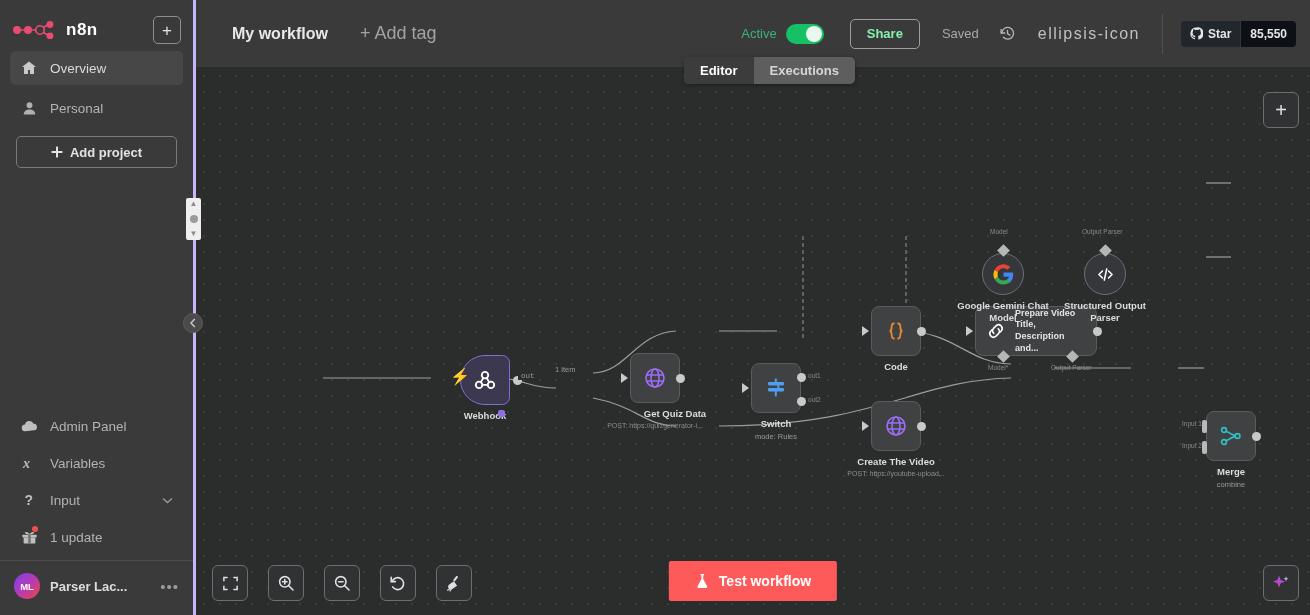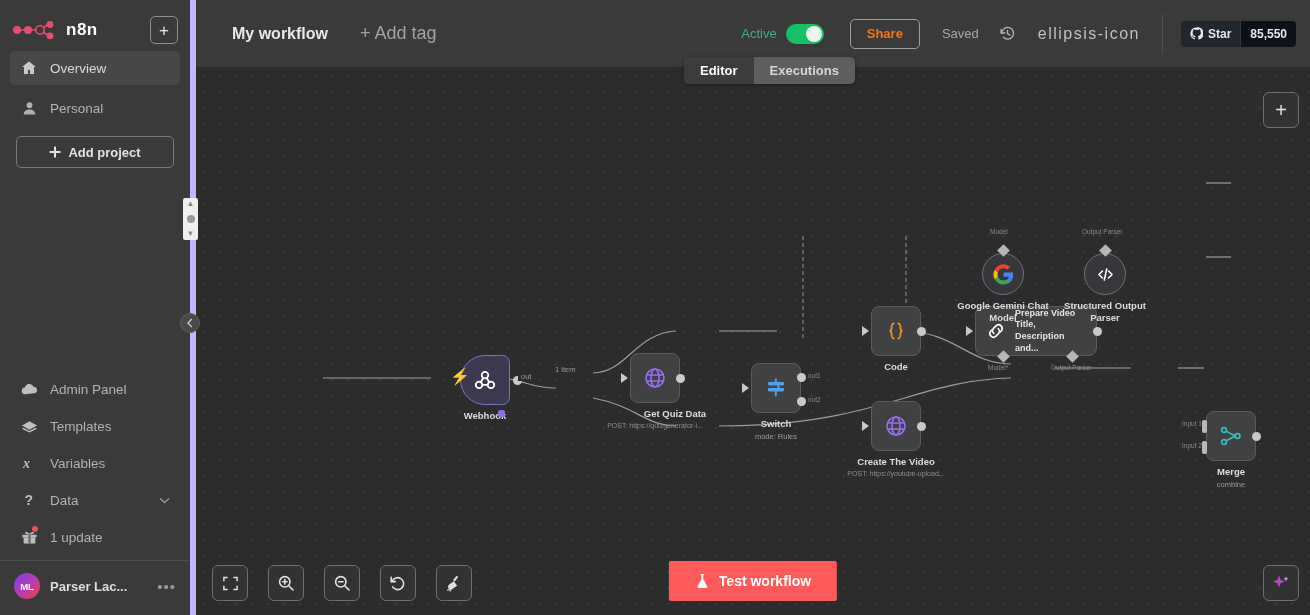--- a/index.html
+++ b/index.html
@@ -8,21 +8,21 @@
     background: #2d2e2e;
     font-family: "Liberation Sans", sans-serif;
     overflow: hidden;
   }
   #app { position: relative; width: 1310px; height: 615px; display: flex; }
 
   
   #sidebar {
     width: 196px; height: 615px;
     background: #3a3a3a;
-    border-right: 6px solid #c4b5fd;
+    border-right: 3px solid #c4b5fd;
     display: flex; flex-direction: column;
     position: relative; flex: 0 0 196px;
   }
   .sb-top { padding: 16px 12px 4px 12px; display: flex; align-items: center; justify-content: space-between; }
   .brand { display: flex; align-items: center; gap: 8px; }
   .brand-name { color: #fff; font-size: 17px; font-weight: 700; letter-spacing: .5px; }
   .plus-box {
     width: 28px; height: 28px; border: 1px solid #8e8e8e; border-radius: 5px;
     display: flex; align-items: center; justify-content: center; color: #e6e6e6; font-size: 17px; line-height: 1;
   }
@@ -76,21 +76,21 @@
   .wf-title { color: #e8e8e8; font-size: 16px; font-weight: 700; }
   .add-tag { color: #a3a3a3; font-size: 18px; margin-left: 32px; cursor: pointer; }
   .tb-spacer { flex: 1 1 auto; }
   .active-label { color: #3bb37a; font-size: 13px; margin-right: 9px; }
   .toggle {
     width: 38px; height: 20px; border-radius: 10px; background: #16c064; position: relative;
   }
   .toggle .knob { position: absolute; right: 2px; top: 2px; width: 16px; height: 16px; border-radius: 50%; background: #e9f7ef; }
   .share-btn {
     margin-left: 26px; border: 1px solid #9e9e9e; border-radius: 5px; height: 30px;
-    display: flex; align-items: center; padding: 0 16px; color: #f97316; font-size: 13px; font-weight: 600;
+    display: flex; align-items: center; padding: 0 16px; color: #86efac; font-size: 13px; font-weight: 600;
   }
   .saved-txt { margin-left: 22px; color: #a8a8a8; font-size: 13px; }
   .hist-ico { margin-left: 20px; color: #b6b6b6; font-size: 14px; }
   .more-ico { margin-left: 22px; color: #c0c0c0; font-size: 16px; letter-spacing: 1.5px; }
   .tb-sep { width: 1px; height: 40px; background: #4f4f4f; margin-left: 22px; }
   .ghbtn { display: flex; margin-left: 18px; height: 26px; border-radius: 4px; overflow: hidden; }
   .ghbtn .gl { background: #22272e; color: #e6e6e6; font-size: 12px; font-weight: 700; display: flex; align-items: center; gap: 5px; padding: 0 9px; }
   .ghbtn .gr { background: #0d1117; color: #e6e6e6; font-size: 12px; font-weight: 700; display: flex; align-items: center; padding: 0 9px; border-left: 1px solid #30363d; }
 
   
@@ -229,46 +229,37 @@
 
       <div class="sb-item">
         <span class="sb-ico">
           <svg width="17" height="14" viewBox="0 0 18 14" fill="#bfbfbf">
               <path d="M4.6 12.5a3.6 3.6 0 0 1-.4-7.2 4.8 4.8 0 0 1 9.1-.6 3.4 3.4 0 0 1 .3 6.8z"></path>
             </svg>
         </span>
         <span>Admin Panel</span>
       </div>
 
-      <div class="sb-item">
-        <span class="sb-ico">
-          <svg width="17" height="14" viewBox="0 0 18 14" fill="#bfbfbf">
-              <path d="M1 6.5 9 2l8 4.5-8 4.5z"></path>
-              <path d="M1 9.8 9 14l8-4.2-1.6-.9L9 12.3 2.6 8.9z"></path>
-            </svg>
-        </span>
-        <span>Templates</span>
-      </div>
 
       <div class="sb-item">
         <span class="sb-ico">
           <svg width="16" height="15" viewBox="0 0 16 15">
               <text x="2" y="12" font-family="Liberation Serif, serif" font-size="14" font-style="italic" font-weight="700" fill="#bfbfbf">x</text>
             </svg>
         </span>
         <span>Variables</span>
       </div>
 
       <div class="sb-item">
         <span class="sb-ico">
           <svg width="15" height="16" viewBox="0 0 14 16">
               <text x="2" y="13" font-family="Liberation Sans, sans-serif" font-size="14" font-weight="700" fill="#bfbfbf">?</text>
             </svg>
         </span>
-        <span>Data</span>
+        <span>Input</span>
         <span class="chev-small ic">
           <svg width="11" height="7" viewBox="0 0 11 7" fill="none" stroke="#9a9a9a" stroke-width="1.3">
               <path d="M1 1.4 5.5 5.6 10 1.4"></path>
             </svg>
         </span>
       </div>
 
       <div class="sb-item">
         <span class="sb-ico">
           <svg width="17" height="16" viewBox="0 0 18 16" fill="#bfbfbf">
@@ -387,21 +378,21 @@
                 <circle cx="6.5" cy="16.5" r="3"></circle>
                 <circle cx="17.5" cy="16.5" r="3"></circle>
               <path d="M10.4 10.1 8 14.2M13.6 10.1 16 14.2M9.5 16.5h5"></path>
             </svg>
           </span>
           <span style="position:absolute; right:5px; bottom:5px; width:7px; height:7px; border-radius:2px; background:#8f6fe0;"></span>
         </div>
         <div class="port" style="left:53px; top:21px;"></div>
         <div class="nlabel">Webhook</div>
       </div>
-      <div class="edge-label" style="left:322px; top:304px;">out</div>
+      <div class="edge-label" style="left:322px; top:304px;font-family:Liberation Mono, monospace;">out</div>
       <div class="edge-label" style="left:356px; top:297px;">1 item</div>
 
       <div class="node" style="left:434px; top:285px;">
         <div class="arrow-in" style="left:-9px; top:20px;"></div>
         <div class="nbox">
           <span class="ic">
             <svg width="24" height="24" viewBox="0 0 24 24" fill="none" stroke="#9b6ef3" stroke-width="1.6">
               <circle cx="12" cy="12" r="9"></circle>
                 <ellipse cx="12" cy="12" rx="4" ry="9"></ellipse>
                 <path d="M3.3 9h17.4M3.3 15h17.4"></path>

